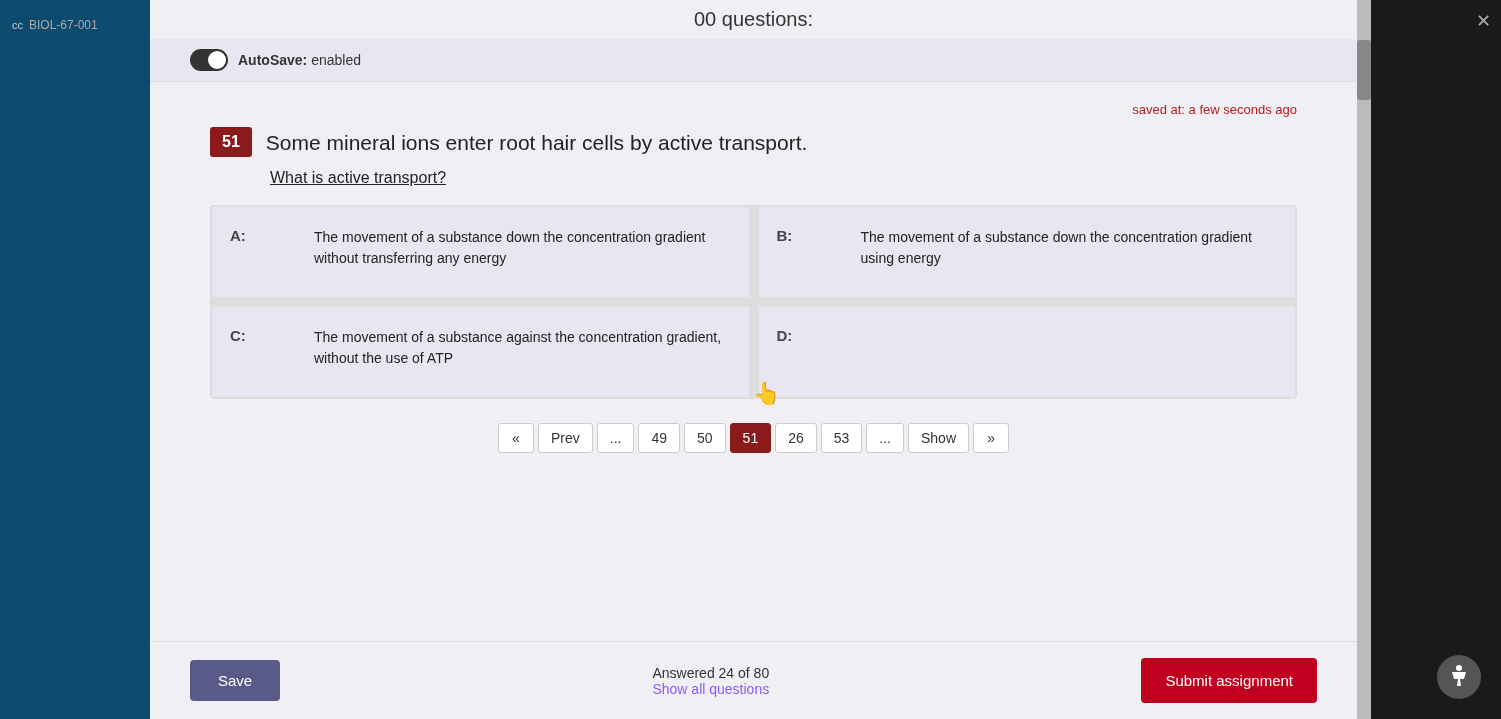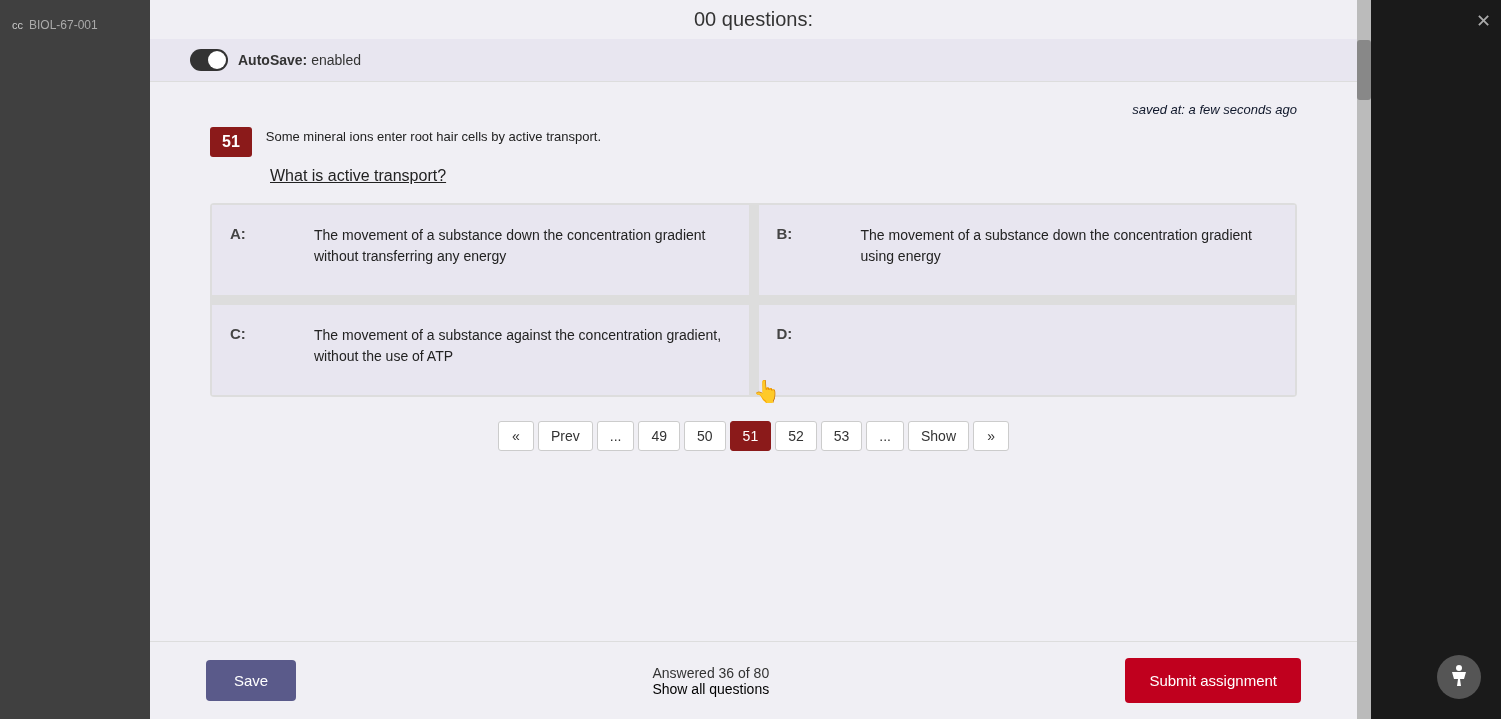--- a/index.html
+++ b/index.html
@@ -8,21 +8,21 @@
       background: #1a1a1a;
       display: flex;
       width: 1501px;
       height: 719px;
       overflow: hidden;
     }
 
     
     .sidebar {
       width: 150px;
-      background: #404040;
+      background: #0c4a6e;
       display: flex;
       flex-direction: column;
       align-items: flex-start;
       padding: 10px 0;
       flex-shrink: 0;
     }
 
     .sidebar-label {
       color: #aaa;
       font-size: 12px;
@@ -90,22 +90,21 @@
     .question-content {
       padding: 20px 60px;
       flex: 1;
       background: #f0eff4;
       overflow-y: auto;
     }
 
     .saved-status {
       text-align: right;
       font-size: 13px;
-      color: #0f172a;
-      font-style: italic;
+      color: #b91c1c;
       margin-bottom: 10px;
     }
 
     .question-header {
       display: flex;
       align-items: flex-start;
       gap: 14px;
       margin-bottom: 10px;
     }
 
@@ -113,21 +112,21 @@
       background: #8b1a1a;
       color: white;
       font-size: 16px;
       font-weight: bold;
       padding: 6px 12px;
       border-radius: 3px;
       flex-shrink: 0;
     }
 
     .question-text {
-      font-size: 13px;
+      font-size: 21px;
       color: #222;
       line-height: 1.5;
     }
 
     .question-sub {
       font-size: 16px;
       color: #222;
       margin-left: 60px;
       margin-bottom: 18px;
       text-decoration: underline;
@@ -192,21 +191,21 @@
 
     .page-btn.active {
       background: #8b1a1a;
       color: white;
       border-color: #8b1a1a;
     }
 
     
     .bottom-bar {
       background: #f0eff4;
-      padding: 16px 56px;
+      padding: 16px 40px;
       display: flex;
       align-items: center;
       justify-content: space-between;
       border-top: 1px solid #ddd;
       flex-shrink: 0;
     }
 
     .save-btn {
       background: #5a5a8a;
       color: white;
@@ -217,21 +216,21 @@
       border-radius: 4px;
     }
 
     .center-info {
       text-align: center;
       font-size: 14px;
       color: #333;
     }
 
     .show-all-link {
-      color: #000000;
+      color: #8b5cf6;
       cursor: pointer;
       text-decoration: none;
     }
 
     .submit-btn {
       background: #c0001e;
       color: white;
       border: none;
       padding: 14px 24px;
       font-size: 15px;
@@ -353,35 +352,35 @@
       </div>
     </div>
 
     <div class="pagination-row">
       <button class="page-btn">«</button>
       <button class="page-btn">Prev</button>
       <span class="page-btn">...</span>
       <button class="page-btn">49</button>
       <button class="page-btn">50</button>
       <button class="page-btn active">51</button>
-      <button class="page-btn">52</button>
+      <button class="page-btn">26</button>
       <button class="page-btn">53</button>
       <span class="page-btn">...</span>
       <button class="page-btn">Show</button>
       <button class="page-btn">»</button>
     </div>
 
   </div>
 
   <div class="bottom-bar">
     <button class="save-btn">
       <span>Save</span>
     </button>
     <div class="center-info">
-      <div>Answered 36 of 80</div>
+      <div>Answered 24 of 80</div>
       <a class="show-all-link">
         <span>Show all questions</span>
       </a>
     </div>
     <button class="submit-btn">
       <span>Submit assignment</span>
     </button>
   </div>
 
 </div>

